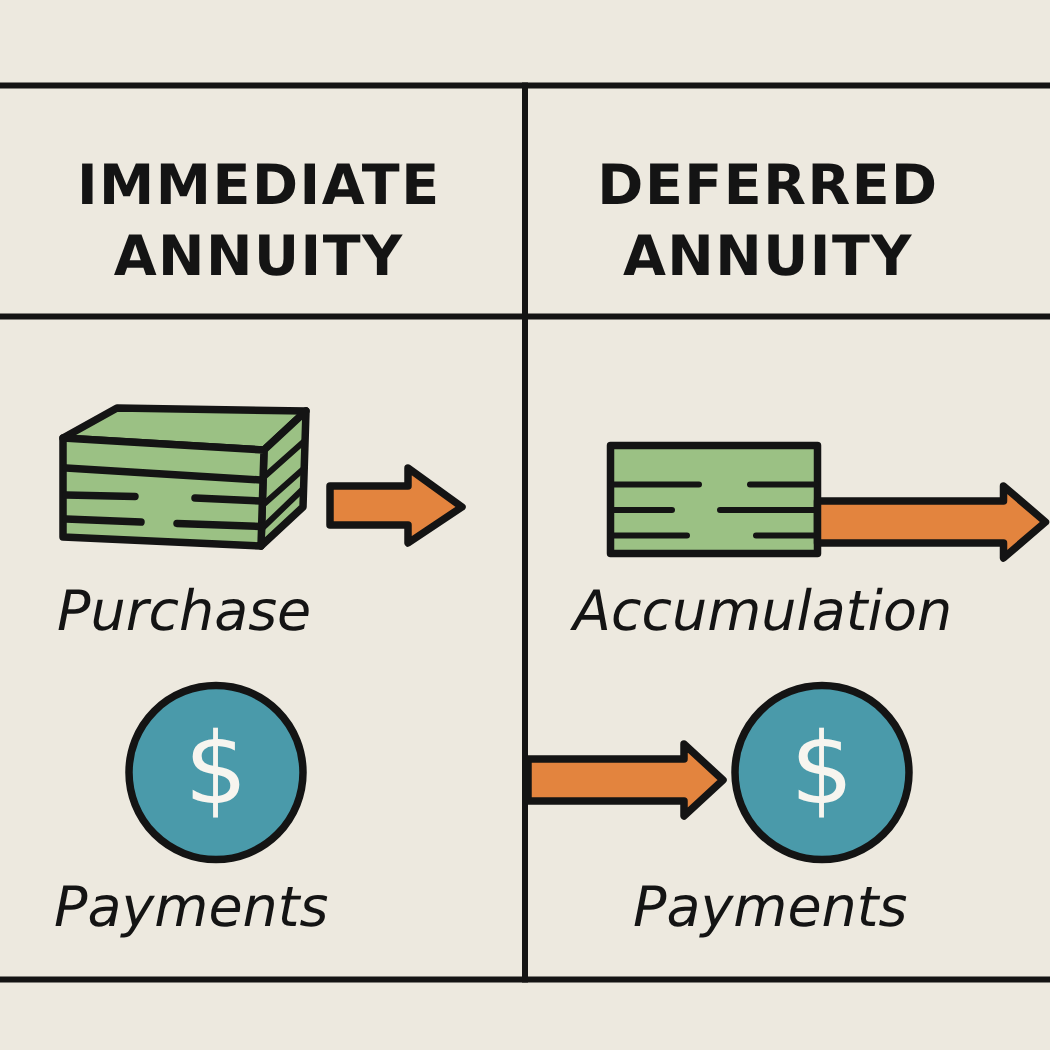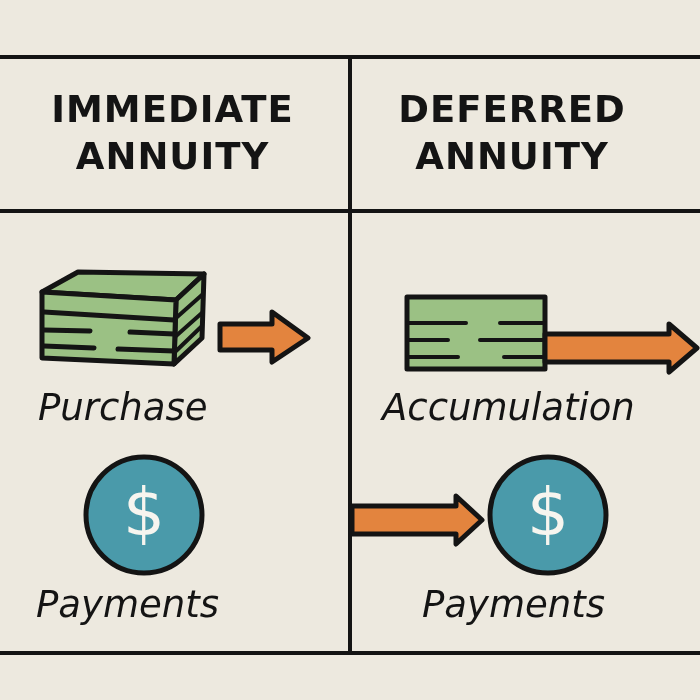--- a/index.html
+++ b/index.html
@@ -8,20 +8,21 @@
     background:#ede9df;
     position:relative;
     font-family:"DejaVu Sans", sans-serif;
     color:#141414;
   }
   .line { position:absolute; background:#141414; }
   .heading {
     position:absolute; text-align:center;
     font-weight:bold; font-size:37px; line-height:47px;
     letter-spacing:1px;
+    margin-top:14px;
   }
   .label {
     position:absolute; font-size:37px; line-height:44px;
     font-weight:normal; white-space:nowrap;font-style:italic;
   }
   svg { position:absolute; overflow:visible; }
 </style>
 </head>
 <body>
 

